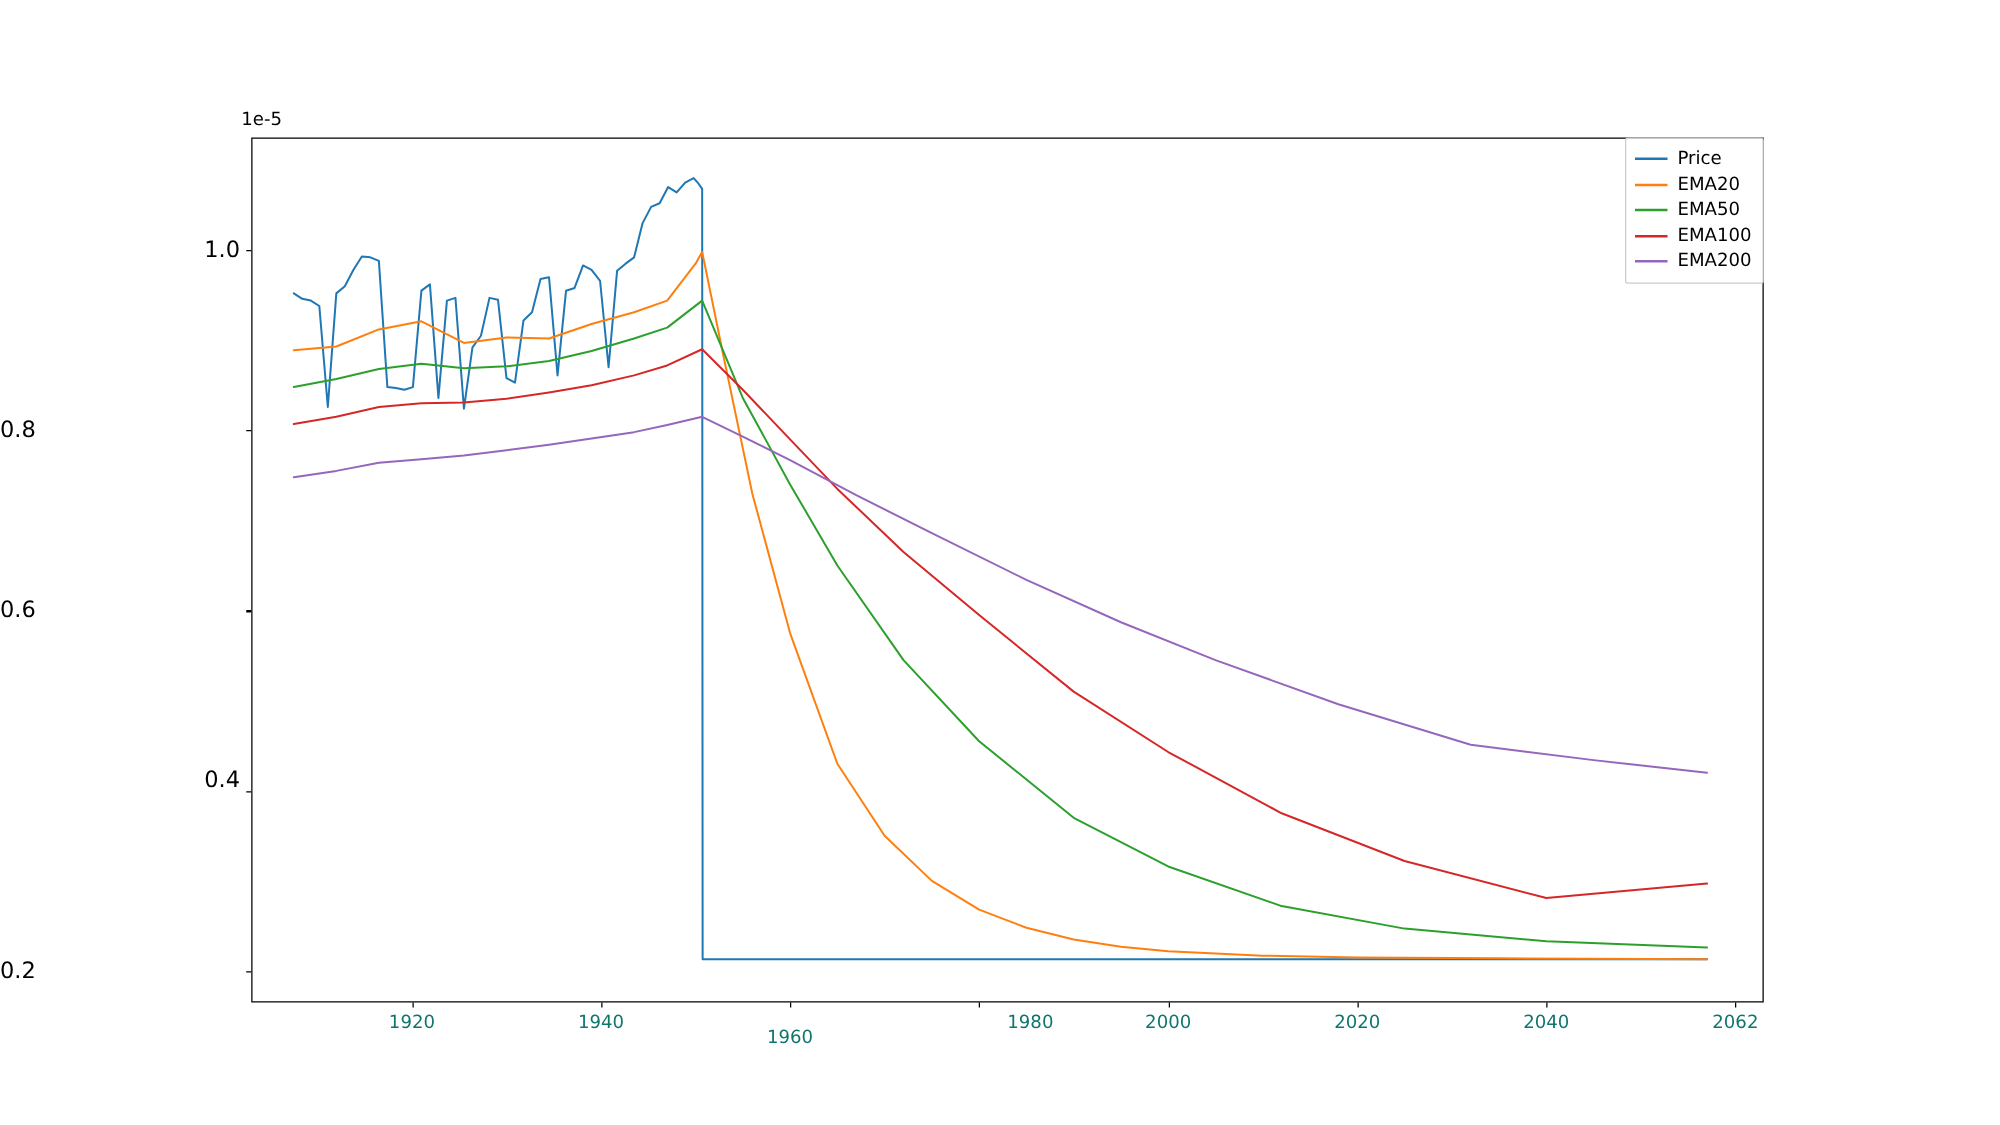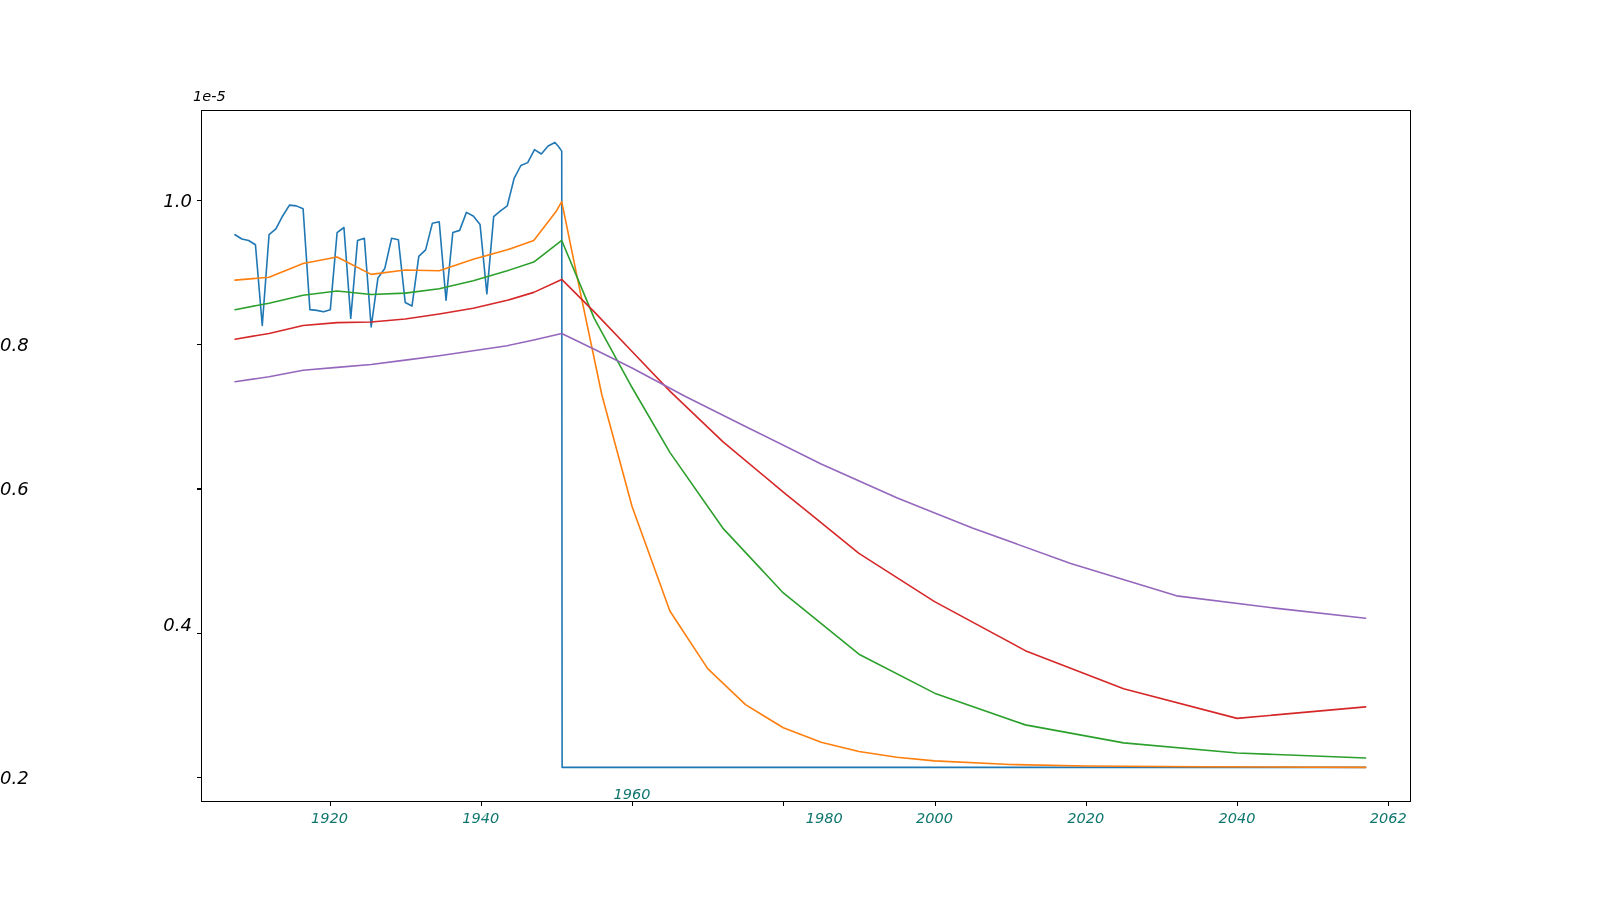--- a/index.html
+++ b/index.html
@@ -1,17 +1,17 @@
 <!DOCTYPE html>
 <html><head>
 <meta charset="utf-8">
 <style>
   html,body{margin:0;padding:0;background:#ffffff;}
   body{width:1600px;height:900px;font-family:"DejaVu Sans","Liberation Sans",sans-serif;overflow:hidden;}
-  #figure{position:relative;width:1600px;height:741px;background:#ffffff;font-style:italic;}
+  #figure{position:relative;width:1600px;height:741px;background:#ffffff;}
   #plot-area{position:absolute;left:201px;top:110px;width:1210px;height:692px;}
   #frame{position:absolute;left:0;top:0;width:100%;height:100%;border:1.1px solid #000;box-sizing:border-box;}
   #svg-lines{position:absolute;left:0;top:0;width:1210px;height:692px;overflow:visible;}
   .ytick-label{position:absolute;right:1612px;transform:translateY(-50%);font-size:18px;color:#000;white-space:nowrap;}
   .xtick-label{position:absolute;top:806px;transform:translateX(-50%);font-size:14.5px;color:#0f766e;white-space:nowrap;}
   .ytick-mark{position:absolute;left:-4px;width:4px;height:1.1px;background:#000;}
   .xtick-mark{position:absolute;top:692px;width:1.1px;height:4px;background:#000;}
   #offset-text{position:absolute;left:193px;top:88px;font-size:14.5px;color:#000;}
   #legend{position:absolute;left:1300px;top:110px;width:111px;background:#ffffff;border:0.9px solid #cccccc;border-radius:2px;padding:6px 7px 6px 7px;box-sizing:border-box;}
   .legend-row{display:flex;align-items:center;height:20.5px;}
@@ -45,27 +45,49 @@
       <div class="ytick-label" style="position: absolute; left: 0px; width: 192px; text-align: left; top: 488.438px;">0.6</div>
       <div class="ytick-mark" style="left: 197px; top: 344.271px; position: absolute;"></div>
       <div class="ytick-label" style="position: absolute; left: 0px; width: 192px; text-align: left; top: 344.271px;">0.8</div>
       <div class="ytick-mark" style="left: 197px; top: 200.104px; position: absolute;"></div>
       <div class="ytick-label" style="position: absolute; left: 0px; width: 192px; text-align: right; top: 200.104px;">1.0</div>
       <div class="xtick-mark" style="position: absolute; left: 329.562px; top: 802px;"></div>
       <div class="xtick-label" style="position: absolute; left: 329.562px; top: 810px;">1920</div>
       <div class="xtick-mark" style="position: absolute; left: 480.812px; top: 802px;"></div>
       <div class="xtick-label" style="position: absolute; left: 480.812px; top: 810px;">1940</div>
       <div class="xtick-mark" style="position: absolute; left: 632.062px; top: 802px;"></div>
-      <div class="xtick-label" style="position: absolute; left: 632.062px; top: 786px;">1960</div>
+      <div class="xtick-label" style="position: absolute; left: 632.062px; top: 822px;">1960</div>
       <div class="xtick-mark" style="position: absolute; left: 783.312px; top: 802px;"></div>
       <div class="xtick-label" style="position: absolute; left: 783.312px; top: 810px; margin-left: 41px;">1980</div>
       <div class="xtick-mark" style="position: absolute; left: 934.562px; top: 802px;"></div>
       <div class="xtick-label" style="position: absolute; left: 934.562px; top: 810px;">2000</div>
       <div class="xtick-mark" style="position: absolute; left: 1085.81px; top: 802px;"></div>
       <div class="xtick-label" style="position: absolute; left: 1085.81px; top: 810px;">2020</div>
       <div class="xtick-mark" style="position: absolute; left: 1237.06px; top: 802px;"></div>
       <div class="xtick-label" style="position: absolute; left: 1237.06px; top: 810px;">2040</div>
       <div class="xtick-mark" style="position: absolute; left: 1388.31px; top: 802px;"></div>
       <div class="xtick-label" style="position: absolute; left: 1388.31px; top: 810px;">2062</div>
     </div>
 
+  <div id="legend">
+      <div class="legend-row">
+        <span class="legend-swatch" style="background: rgb(31, 119, 180);"></span>
+        <span class="legend-text">Price</span>
+      </div>
+      <div class="legend-row">
+        <span class="legend-swatch" style="background: rgb(255, 127, 14);"></span>
+        <span class="legend-text">EMA20</span>
+      </div>
+      <div class="legend-row">
+        <span class="legend-swatch" style="background: rgb(44, 160, 44);"></span>
+        <span class="legend-text">EMA50</span>
+      </div>
+      <div class="legend-row">
+        <span class="legend-swatch" style="background: rgb(214, 39, 40);"></span>
+        <span class="legend-text">EMA100</span>
+      </div>
+      <div class="legend-row">
+        <span class="legend-swatch" style="background: rgb(148, 103, 189);"></span>
+        <span class="legend-text">EMA200</span>
+      </div>
+    </div>
 
 </div>
 
 </body></html>

